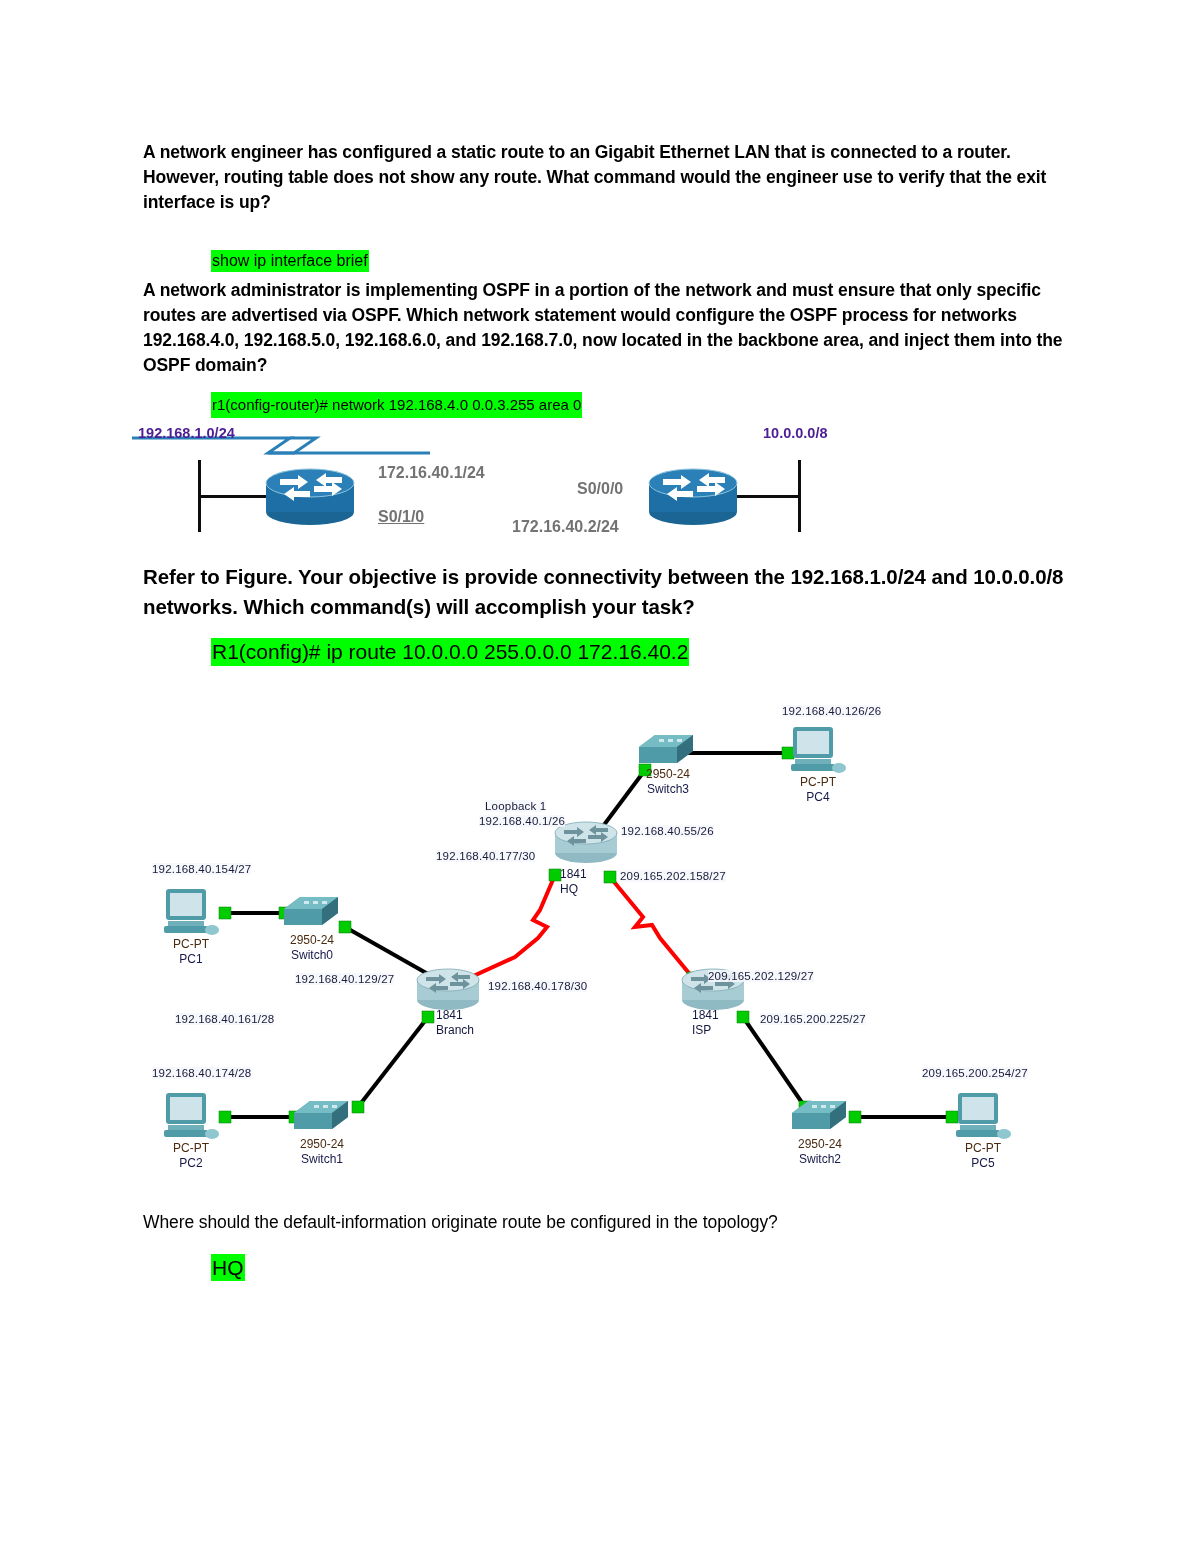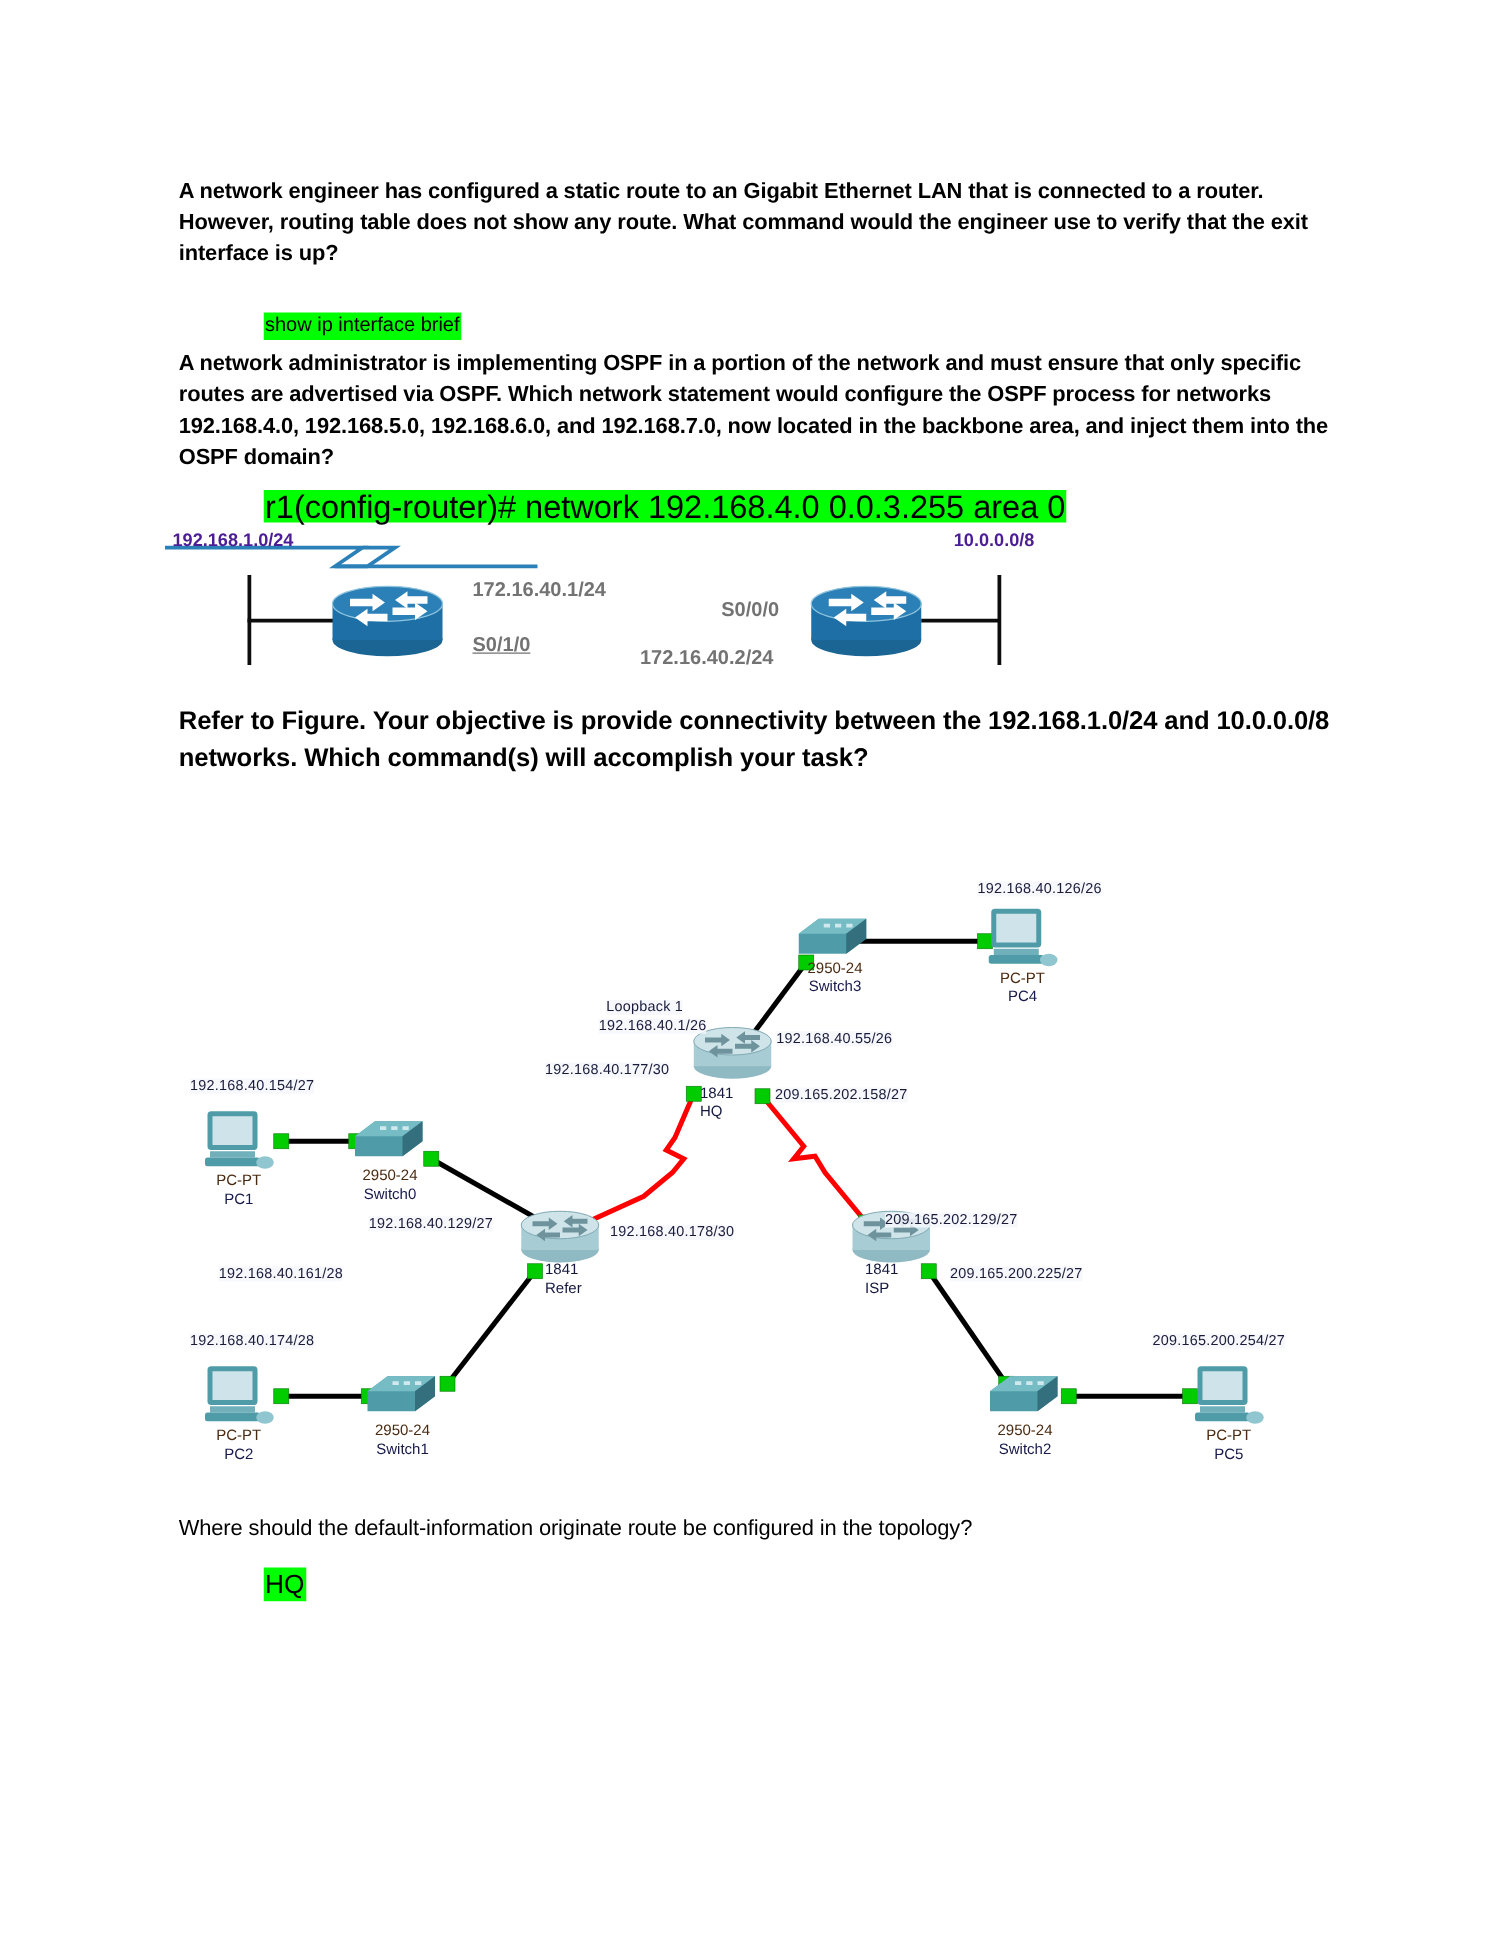--- a/index.html
+++ b/index.html
@@ -45,21 +45,21 @@
 
   .answer {
     position: absolute;
     background: #00ff00;
     color: #000;
     display: inline-block;
     white-space: nowrap;
     padding: 0 1px;
   }
   .answer.a1 { left: 211px; top: 250px; font-size: 16px; line-height: 22px; }
-  .answer.a2 { left: 211px; top: 392px; font-size: 26px; line-height: 26px; }
+  .answer.a2 { left: 211px; top: 392px; font-size: 15px; line-height: 26px; }
   .answer.a3 { left: 211px; top: 638px; font-size: 21px; line-height: 28px; }
   .answer.a4 { left: 211px; top: 1254px; font-size: 21px; line-height: 27px; }
 
   
   .fig1 { position: absolute; left: 130px; top: 425px; width: 700px; height: 125px; }
   .fig1 .netlabel {
     position: absolute;
     font-size: 14.5px;
     font-weight: bold;
     color: #4c1d95;
@@ -173,20 +173,21 @@
         <path d="M78 12 L62 12 L62 8 L52 15 L62 22 L62 18 L78 18 Z"></path>
       </g>
     </svg>
 
     
     <div class="lanwire" style="left:607px; top:70px; width:62px;"></div>
     <div class="lanbar" style="left:668px; top:35px; height:72px;"></div>
   </div>
 
   <div class="qtext q3">Refer to Figure. Your objective is provide connectivity between the 192.168.1.0/24 and 10.0.0.0/8 networks. Which command(s) will accomplish your task?</div>
+  <div class="answer a3">R1(config)# ip route 10.0.0.0 255.0.0.0 172.16.40.2</div>
 
   <div class="fig2">
 
     <svg width="960" height="510" viewBox="0 0 960 510">
 
       <line x1="535" y1="58" x2="648" y2="58" stroke="#000" stroke-width="4"></line>
 
       <line x1="443" y1="158" x2="505" y2="75" stroke="#000" stroke-width="4"></line>
 
       <line x1="85" y1="218" x2="145" y2="218" stroke="#000" stroke-width="4"></line>
@@ -314,21 +315,21 @@
       <ellipse cx="33" cy="13" rx="31" ry="11" fill="none" stroke="#7fa8b3" stroke-width="0.8"></ellipse>
       <g fill="#6e939d">
         <path d="M11 10 L24 10 L24 7 L31 12 L24 17 L24 14 L11 14 Z"></path>
         <path d="M35 15 L48 15 L48 12 L55 17 L48 22 L48 19 L35 19 Z"></path>
         <path d="M33 19 L21 19 L21 16 L14 21 L21 26 L21 23 L33 23 Z"></path>
         <path d="M55 8 L43 8 L43 5 L36 10 L43 15 L43 12 L55 12 Z"></path>
       </g>
     </svg>
     <div class="pt-devlabel router-name" style="left:296px; top:313px; width:80px; text-align:left;">
       <span class="model">1841</span>
-      <span class="name">Refer</span>
+      <span class="name">Branch</span>
     </div>
     <div class="pt-label" style="left:155px; top:278px;">192.168.40.129/27</div>
     <div class="pt-label" style="left:35px; top:318px;">192.168.40.161/28</div>
     <div class="pt-label" style="left:348px; top:285px;">192.168.40.178/30</div>
 
     <svg style="left:18px; top:396px; width:62px; height:52px;" viewBox="0 0 62 52">
       <rect x="8" y="2" width="40" height="31" rx="3" fill="#4f9ca8"></rect>
       <rect x="12" y="6" width="32" height="23" fill="#cfe3ea"></rect>
       <rect x="10" y="34" width="36" height="5" fill="#6fb0ba"></rect>
       <rect x="6" y="39" width="44" height="7" rx="2" fill="#4f9ca8"></rect>

